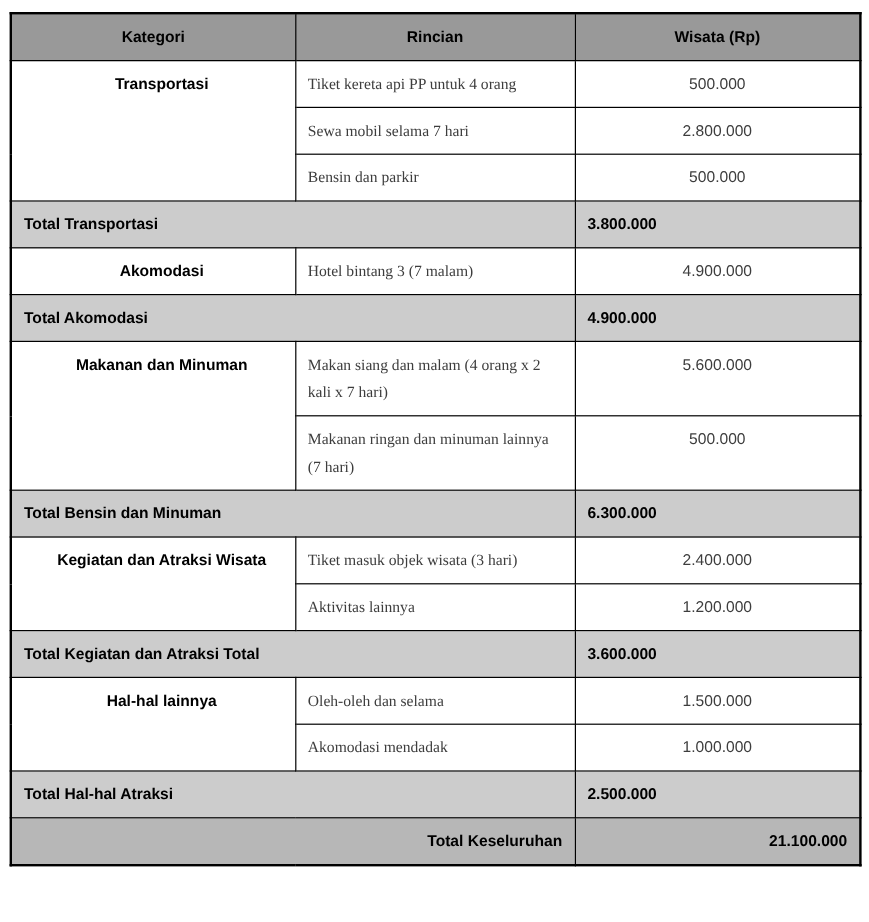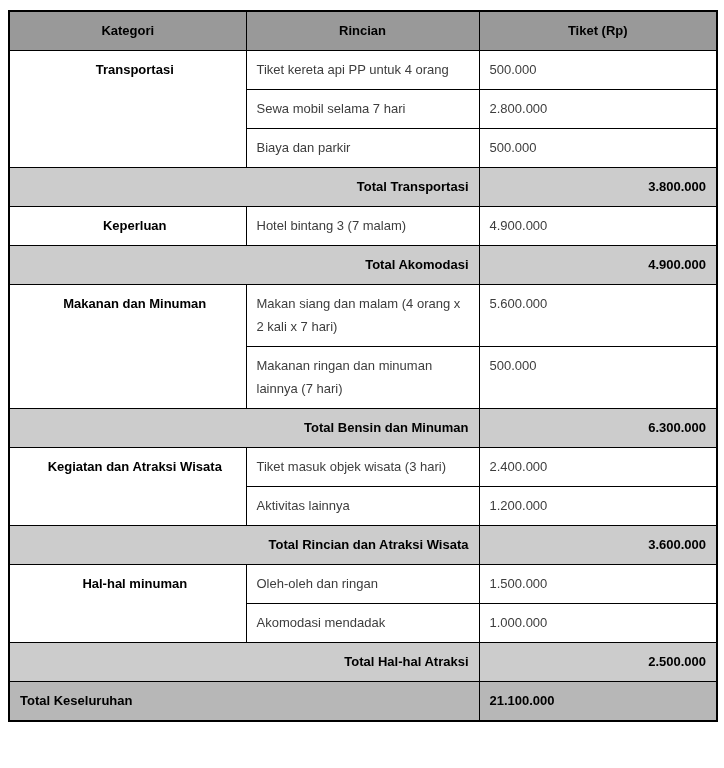--- a/index.html
+++ b/index.html
@@ -39,78 +39,79 @@
     font-weight: bold;
     color: var(--bold-text, #000);
     text-align: center;
     padding-left: 34px;
     padding-right: 20px;
     margin-top: 12px;
   }
   td.det {
     color: var(--body-text, #3d3d3d);
     text-align: left;
+    font-family: Liberation Serif, serif;
   }
   td.num {
     color: var(--body-text, #3d3d3d);
-    text-align: left;
+    text-align: center;
     margin-left: 34px;
   }
   tr.total td {
     background: var(--total-bg, #cccccc);
     color: var(--bold-text, #000);
     font-weight: bold;
-    text-align: right;
+    text-align: left;
   }
   tr.grand td {
     background: var(--grand-total-bg, #b7b7b7);
     color: var(--bold-text, #000);
     font-weight: bold;
-    text-align: left;
+    text-align: right;
   }
 </style>
 </head>
 <body>
 
 <div class="page">
   <table class="budget">
     <colgroup>
       <col style="width:237px">
       <col style="width:233px">
       <col style="width:238px">
     </colgroup>
     <thead>
       <tr>
         <th class="hdr">Kategori</th>
         <th class="hdr">Rincian</th>
-        <th class="hdr">Tiket (Rp)</th>
+        <th class="hdr">Wisata (Rp)</th>
       </tr>
     </thead>
     <tbody>
 
       <tr>
         <td class="cat" rowspan="3">Transportasi</td>
         <td class="det">Tiket kereta api PP untuk 4 orang</td>
         <td class="num">500.000</td>
       </tr>
       <tr>
         <td class="det">Sewa mobil selama 7 hari</td>
         <td class="num">2.800.000</td>
       </tr>
       <tr>
-        <td class="det">Biaya dan parkir</td>
+        <td class="det">Bensin dan parkir</td>
         <td class="num">500.000</td>
       </tr>
       <tr class="total">
         <td colspan="2">Total Transportasi</td>
         <td>3.800.000</td>
       </tr>
 
       <tr>
-        <td class="cat">Keperluan</td>
+        <td class="cat">Akomodasi</td>
         <td class="det">Hotel bintang 3 (7 malam)</td>
         <td class="num">4.900.000</td>
       </tr>
       <tr class="total">
         <td colspan="2">Total Akomodasi</td>
         <td>4.900.000</td>
       </tr>
 
       <tr>
         <td class="cat" rowspan="2">Makanan dan Minuman</td>
@@ -129,27 +130,27 @@
       <tr>
         <td class="cat" rowspan="2">Kegiatan dan Atraksi Wisata</td>
         <td class="det">Tiket masuk objek wisata (3 hari)</td>
         <td class="num">2.400.000</td>
       </tr>
       <tr>
         <td class="det">Aktivitas lainnya</td>
         <td class="num">1.200.000</td>
       </tr>
       <tr class="total">
-        <td colspan="2">Total Rincian dan Atraksi Wisata</td>
+        <td colspan="2">Total Kegiatan dan Atraksi Total</td>
         <td>3.600.000</td>
       </tr>
 
       <tr>
-        <td class="cat" rowspan="2">Hal-hal minuman</td>
-        <td class="det">Oleh-oleh dan ringan</td>
+        <td class="cat" rowspan="2">Hal-hal lainnya</td>
+        <td class="det">Oleh-oleh dan selama</td>
         <td class="num">1.500.000</td>
       </tr>
       <tr>
         <td class="det">Akomodasi mendadak</td>
         <td class="num">1.000.000</td>
       </tr>
       <tr class="total">
         <td colspan="2">Total Hal-hal Atraksi</td>
         <td>2.500.000</td>
       </tr>

